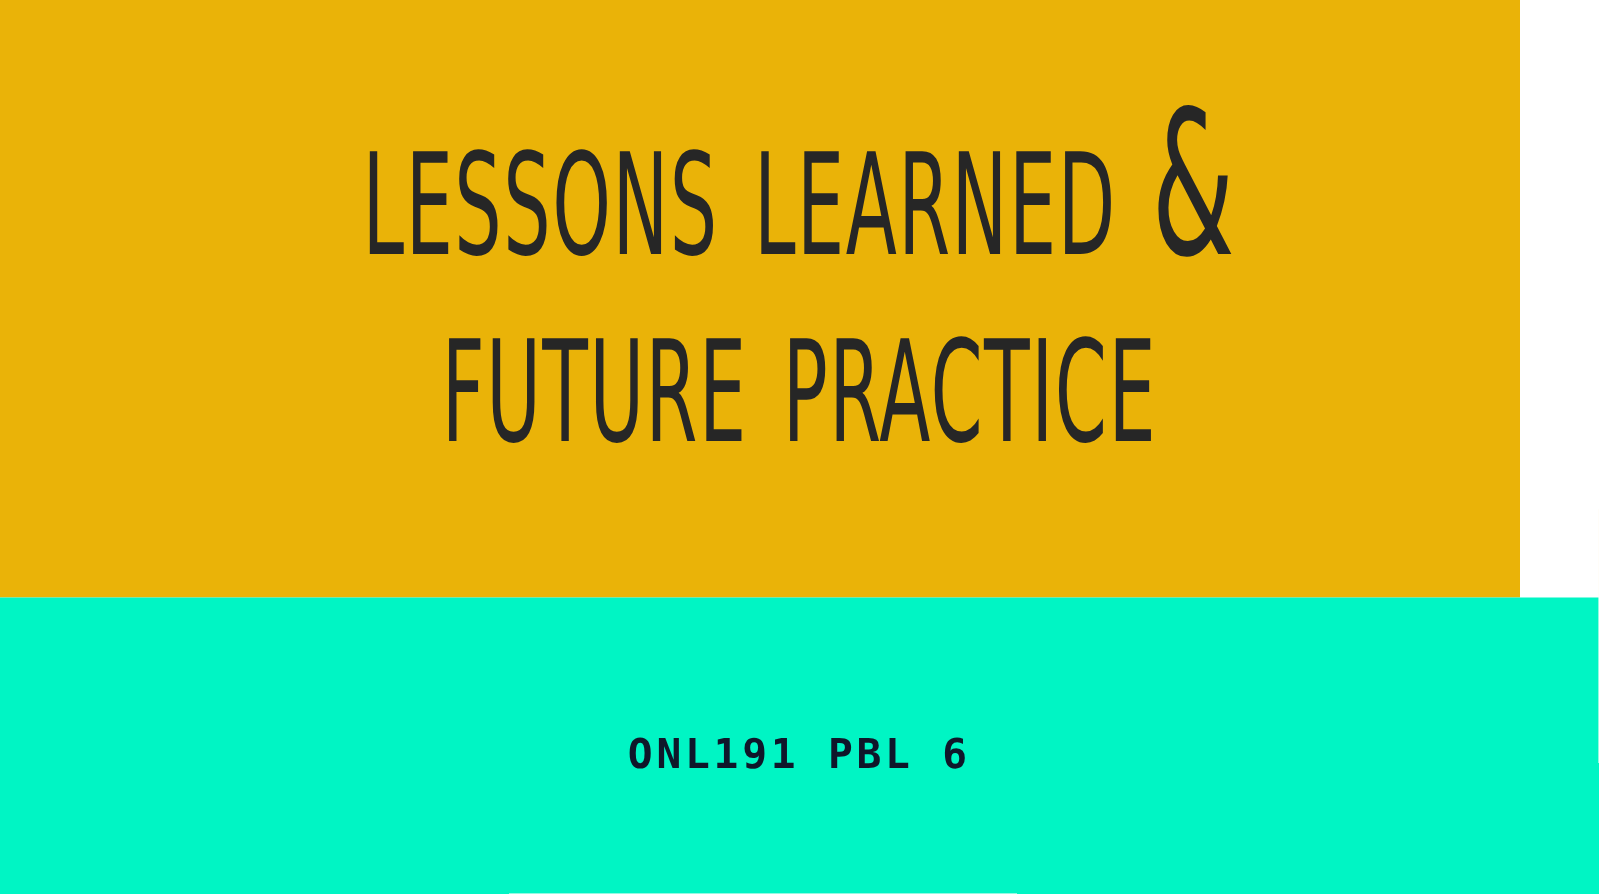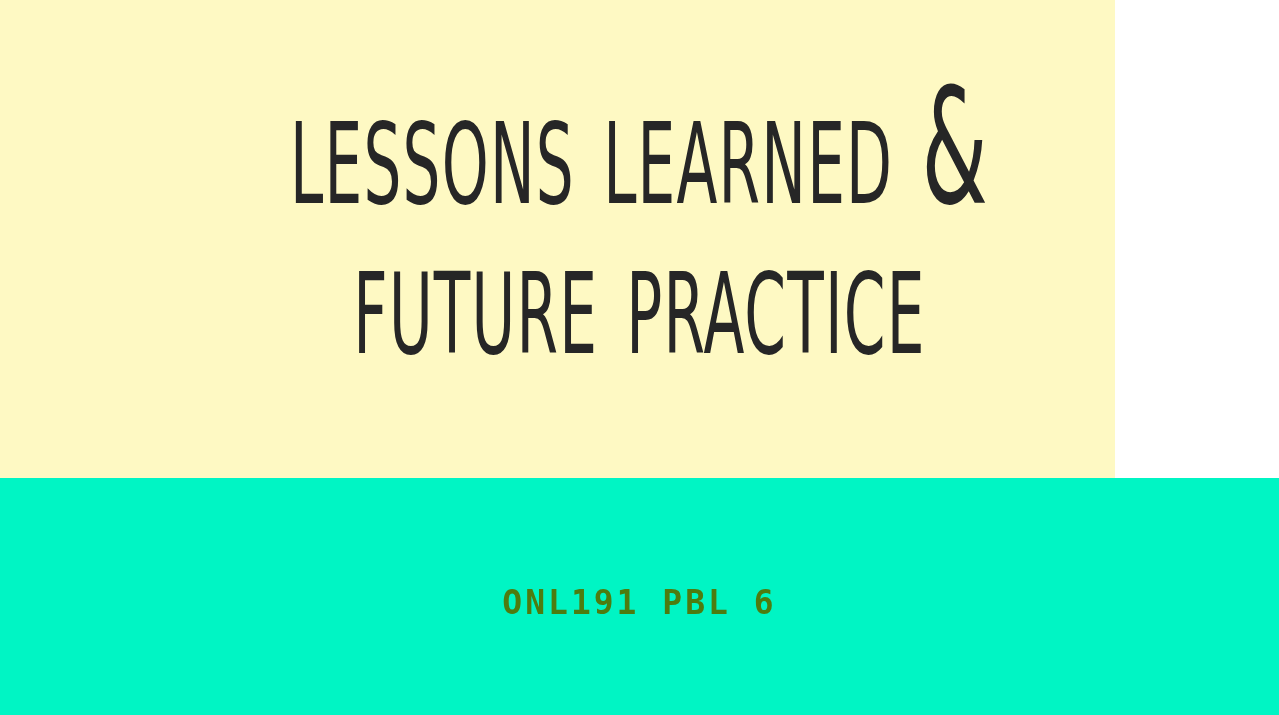--- a/index.html
+++ b/index.html
@@ -15,23 +15,23 @@
     width: 1279px;
     height: 715px;
     background: #ffffff;
     overflow: hidden;
   }
   
   .title-area {
     position: absolute;
     left: 0;
     top: 0;
-    width: 1115px;
+    width: 1216px;
     height: 478px;
-    background: #fef9c3;
+    background: #eab308;
     box-sizing: border-box;
   }
   .slide-title {
     position: absolute;
     left: 96px;
     top: 74px;
     width: 1087px;
     margin: 0;
     text-align: center;
     font-family: "DejaVu Sans Condensed", "Liberation Sans Narrow", "Liberation Sans", sans-serif;
@@ -62,21 +62,21 @@
     left: 0;
     top: 108px;
     width: 1279px;
     margin: 0;
     text-align: center;
     font-family: "DejaVu Sans Mono", "Liberation Mono", monospace;
     font-weight: bold;
     font-size: 33px;
     line-height: 1;
     letter-spacing: 3px;
-    color: #4d7c0f;
+    color: #0f172a;
   }
 </style>
 </head>
 <body>
 
 <div class="slide">
 
   <div class="title-area">
     <h1 class="slide-title">Lessons learned &amp; future practice</h1>
   </div>

